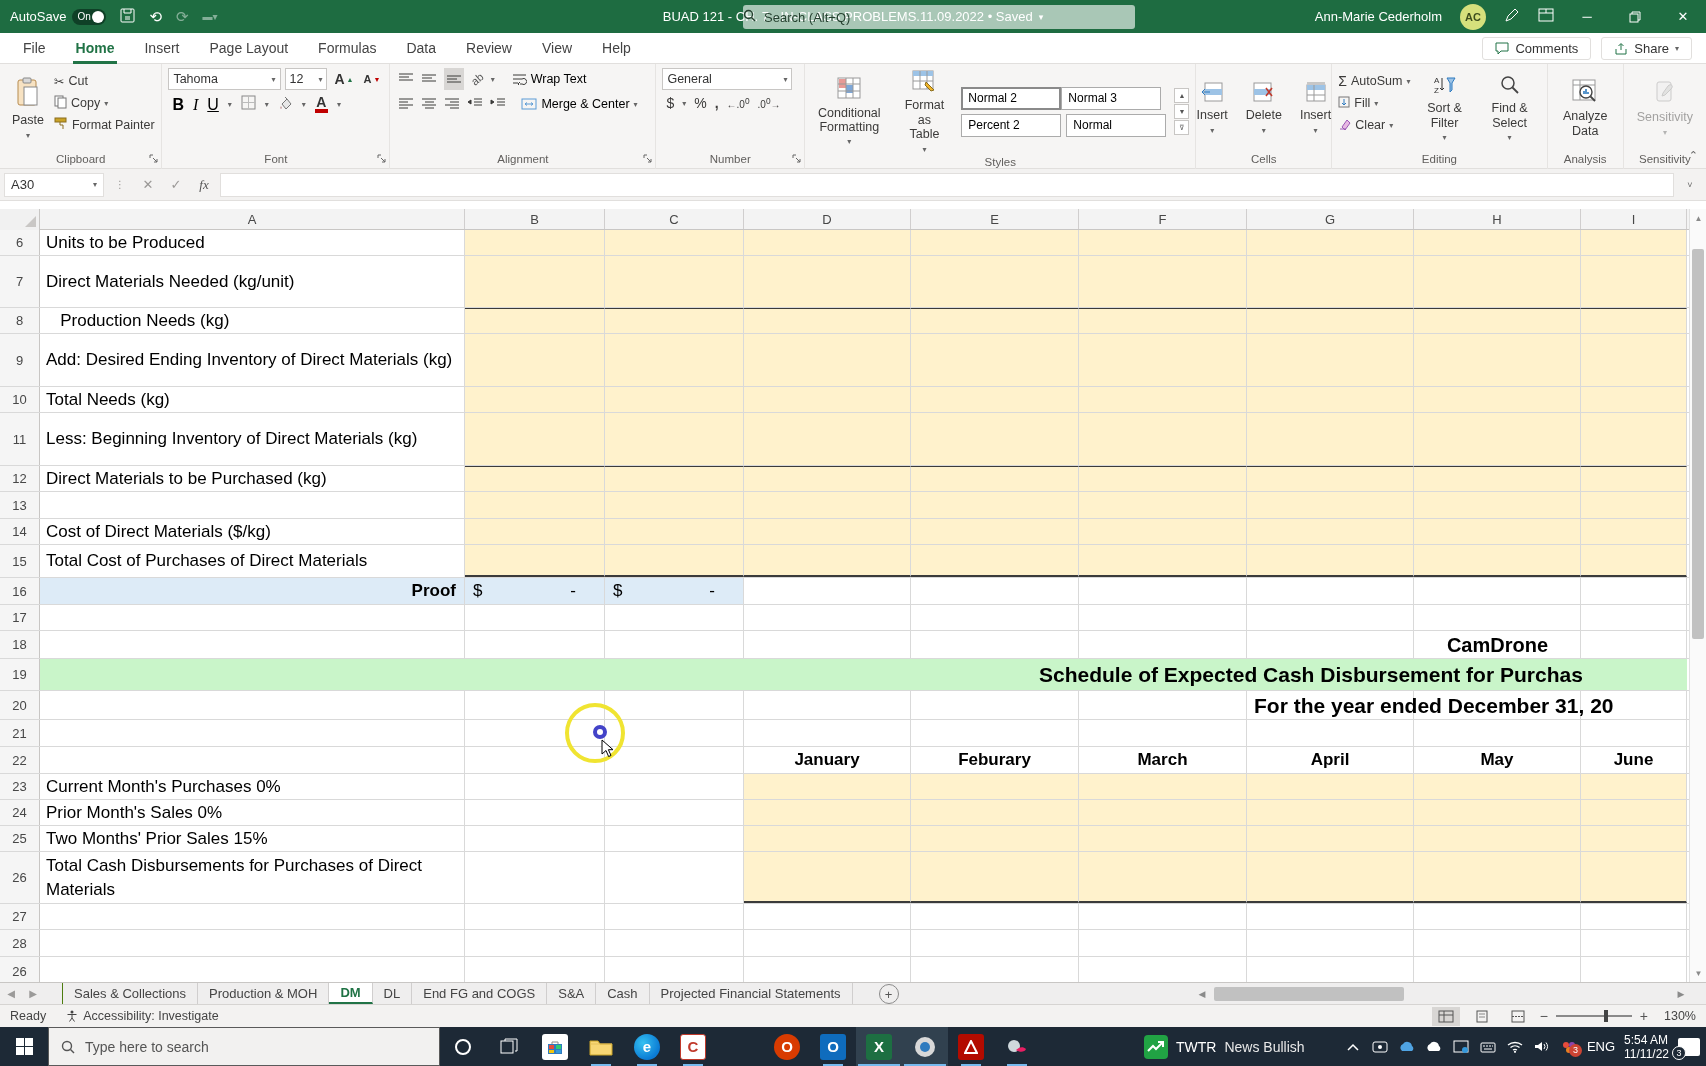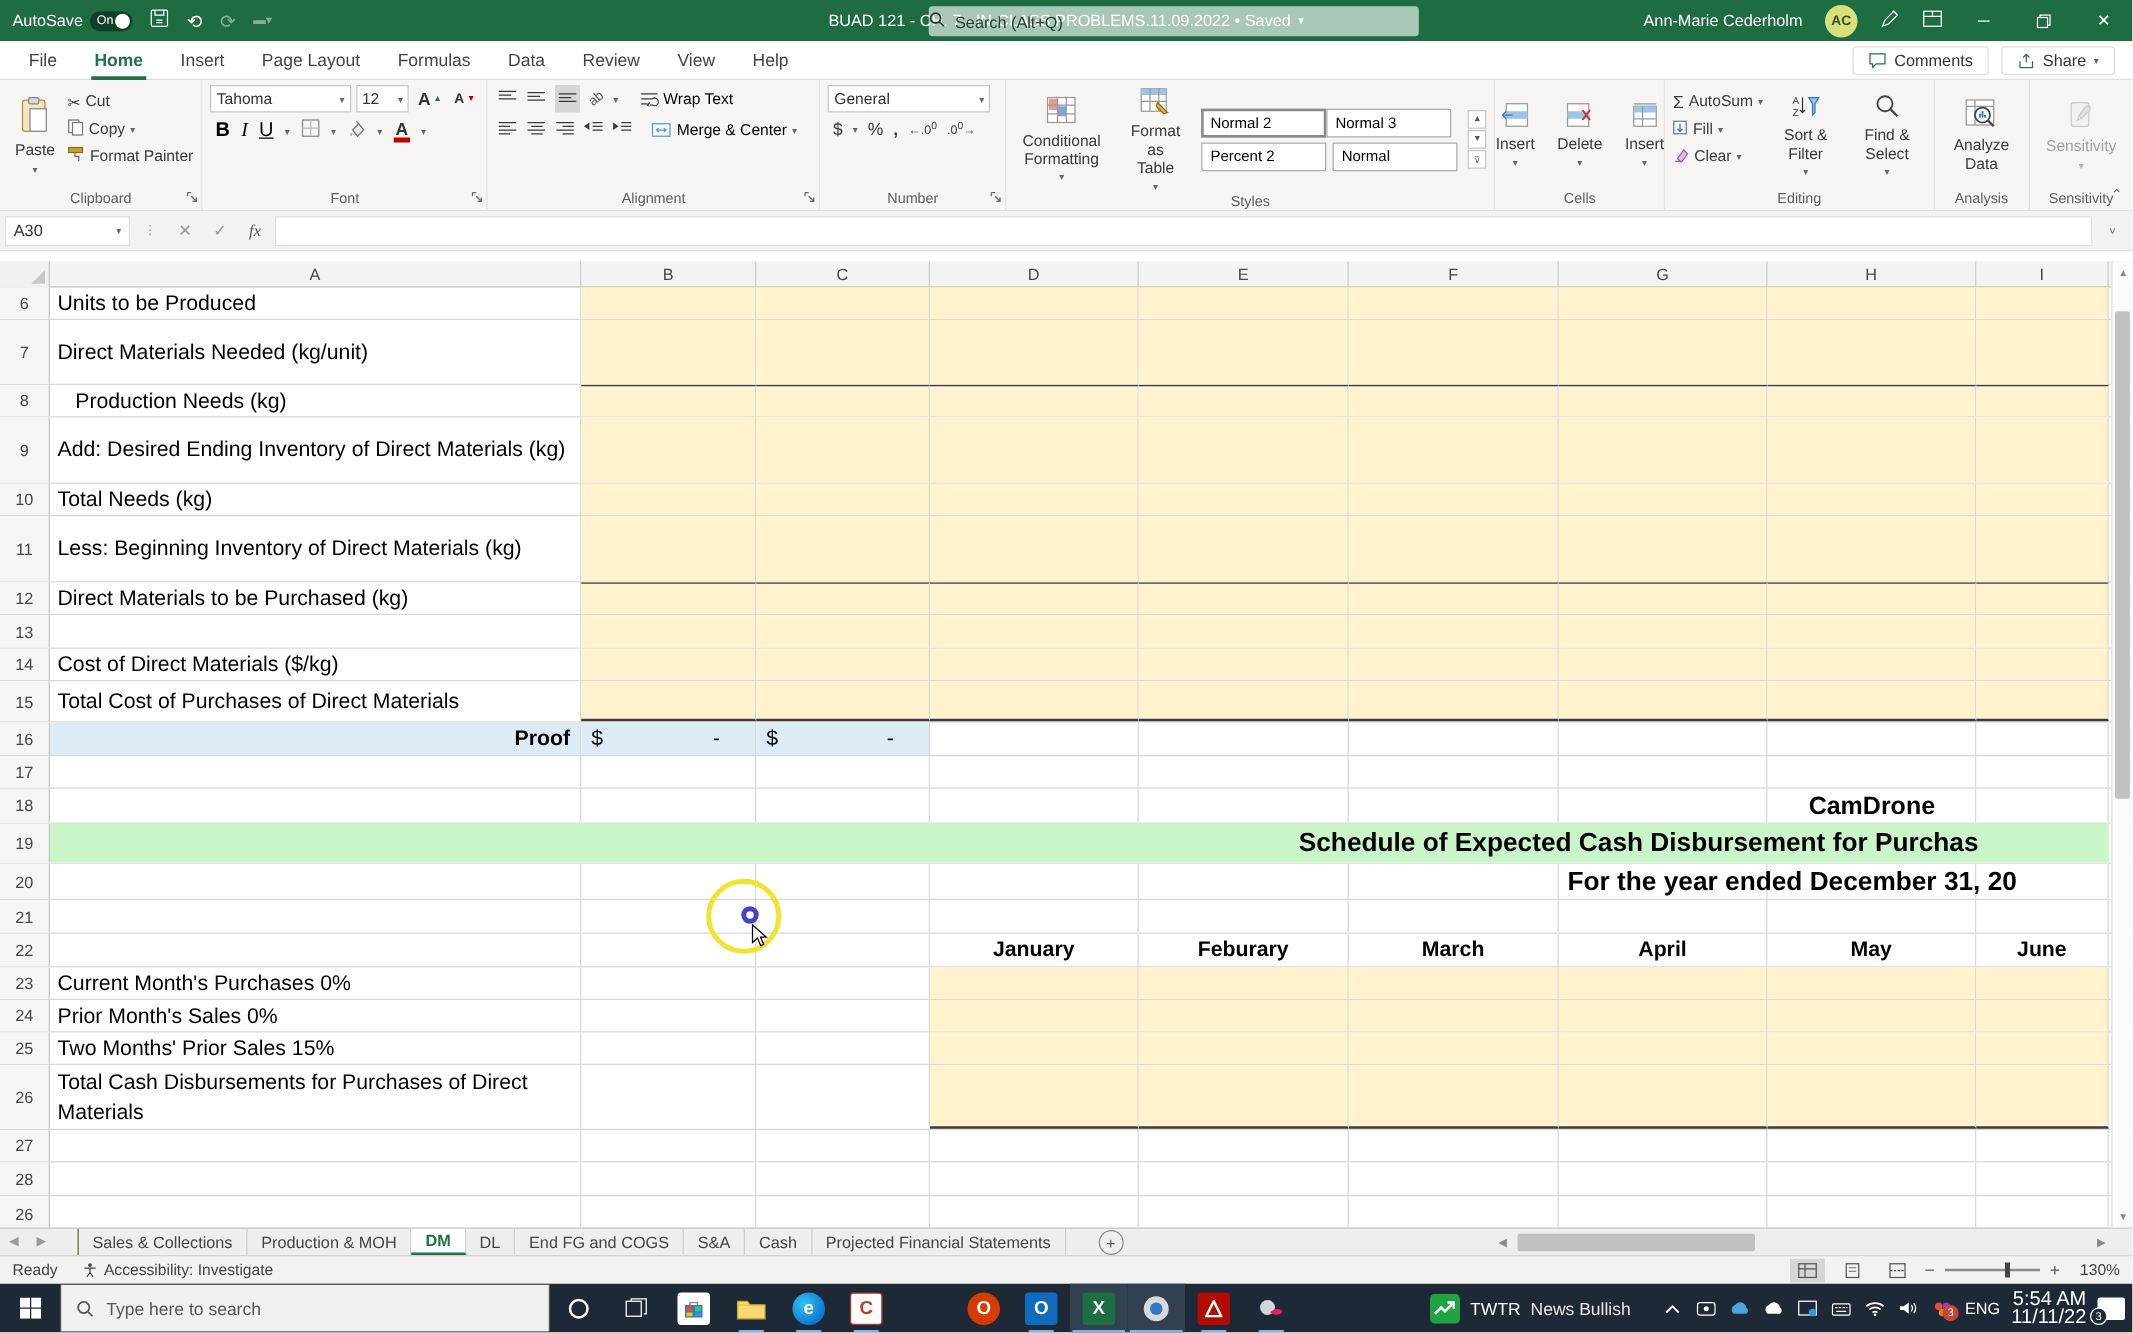--- a/index.html
+++ b/index.html
@@ -115,21 +115,21 @@
   .tk-start { width:48px; height:39px; display:flex; align-items:center; justify-content:center; }
   .tk-search { width:392px; height:39px; background:#F2F1F0; border:1px solid #5a5a5a; display:flex; align-items:center; gap:10px; padding-left:12px; color:#555; font-size:14px; }
   .tk-ic { width:46px; height:39px; display:flex; align-items:center; justify-content:center; position:relative; }
   .tk-ic.run::after { content:""; position:absolute; bottom:0; left:13px; right:13px; height:2px; background:#76B9ED; }
   .tk-ic.activeapp { background:#31414F; }
   .tk-ic.activeapp::after { content:""; position:absolute; bottom:0; left:2px; right:2px; height:2px; background:#76B9ED; }
   .appsq { width:26px; height:26px; border-radius:3px; display:flex; align-items:center; justify-content:center; font-weight:bold; font-size:15px; color:#fff; }
   .ticker { display:flex; align-items:center; gap:8px; margin-left:104px; font-size:14px; }
   .tk-right { position:absolute; right:0; top:0; height:39px; display:flex; align-items:center; gap:9px; padding-right:6px; font-size:12px; }
   .trayic { display:flex; align-items:center; justify-content:center; width:18px; }
-  .clockblk { text-align:right; font-size:16px; line-height:14px; }
+  .clockblk { text-align:left; font-size:12px; line-height:14px; }
   .badge { position:absolute; right:-4px; bottom:-3px; width:13px; height:13px; border-radius:50%; background:#C43; color:#fff; font-size:9px; display:flex; align-items:center; justify-content:center; }
   .notif { position:relative; width:22px; height:18px; background:#fff; border-radius:2px; }
   .notif .nb { position:absolute; left:-6px; bottom:-4px; width:14px; height:14px; border-radius:50%; background:#1D2936; border:1px solid #fff; color:#fff; font-size:9px; display:flex; align-items:center; justify-content:center; }
 </style>
 </head>
 <body>
 
 <div class="page">
 
   <div class="titlebar">

